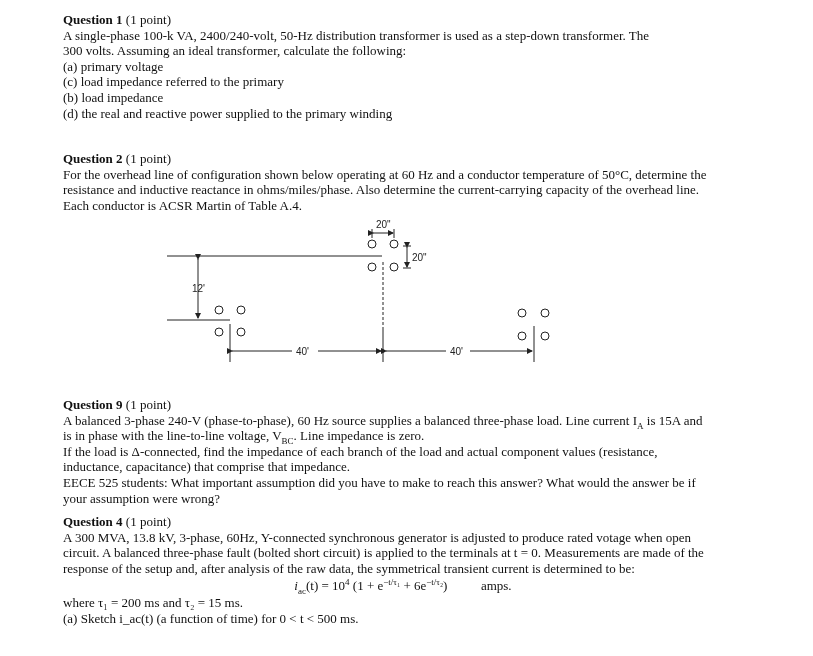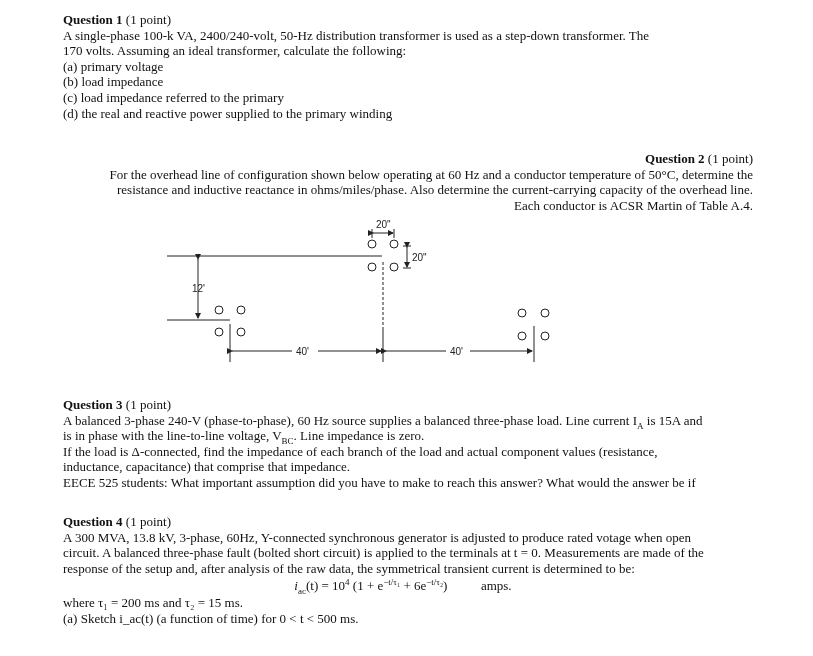--- a/index.html
+++ b/index.html
@@ -12,28 +12,28 @@
   .eq i { font-style:italic; }
   sub, sup { font-size:9px; line-height:0; }
   svg text { font-family:"Liberation Sans", sans-serif; font-size:10px; fill:#222; }
 </style>
 </head>
 <body>
 
 <div class="q" style="top:12px;">
   <p class="qtitle"><b>Question 1</b> <span>(1 point)</span></p>
   <p>A single-phase 100-k VA, 2400/240-volt, 50-Hz distribution transformer is used as a step-down transformer.  The</p>
-  <p>170 volts.  Assuming an ideal transformer, calculate the following:</p>
+  <p>300 volts.  Assuming an ideal transformer, calculate the following:</p>
   <p>(a)  primary voltage</p>
+  <p>(c)  load impedance referred to the primary</p>
   <p>(b)  load impedance</p>
-  <p>(c)  load impedance referred to the primary</p>
   <p>(d)  the real and reactive power supplied to the primary winding</p>
 </div>
 
-<div class="q" style="top:151px;text-align:right;">
+<div class="q" style="top:151px;">
   <p class="qtitle"><b>Question 2</b> <span>(1 point)</span></p>
   <p>For the overhead line of configuration shown below operating at 60 Hz and a conductor temperature of 50°C, determine the</p>
   <p>resistance and inductive reactance in ohms/miles/phase.  Also determine the current-carrying capacity of the overhead line.</p>
   <p>Each conductor is ACSR Martin of Table A.4.</p>
 </div>
 
 <svg style="position:absolute; left:0; top:0;" width="813" height="400" viewBox="0 0 813 400">
   <defs>
     <marker id="ah" markerWidth="6" markerHeight="6" refX="5" refY="3" orient="auto">
       <path d="M0,0 L6,3 L0,6 Z" fill="#222"></path>
@@ -82,26 +82,27 @@
     <circle cx="545" cy="336" r="4"></circle>
   </g>
   <text x="376" y="228">20"</text>
   <text x="412" y="261">20"</text>
   <text x="192" y="292">12'</text>
   <text x="296" y="355">40'</text>
   <text x="450" y="355">40'</text>
 </svg>
 
 <div class="q" style="top:397px;">
-  <p class="qtitle"><b>Question 3</b> <span>(1 point)</span></p>
+  <p class="qtitle"><b>Question 9</b> <span>(1 point)</span></p>
   <p><span>A balanced 3-phase 240-V (phase-to-phase), 60 Hz source supplies a balanced three-phase load.  Line current I</span><sub>A</sub><span> is 15A and</span></p>
   <p><span>is in phase with the line-to-line voltage, V</span><sub>BC</sub><span>.  Line impedance is zero.</span></p>
   <p>If the load is Δ-connected, find the impedance of each branch of the load and actual component values (resistance,</p>
   <p>inductance, capacitance) that comprise that impedance.</p>
   <p>EECE 525 students:  What important assumption did you have to make to reach this answer?  What would the answer be if</p>
+  <p>your assumption were wrong?</p>
 </div>
 
 <div class="q" style="top:514px;">
   <p class="qtitle"><b>Question 4</b> <span>(1 point)</span></p>
   <p>A 300 MVA, 13.8 kV, 3-phase, 60Hz, Y-connected synchronous generator is adjusted to produce rated votage when open</p>
   <p>circuit.  A balanced three-phase fault (bolted short circuit) is applied to the terminals at t = 0.  Measurements are made of the</p>
   <p>response of the setup and, after analysis of the raw data, the symmetrical transient current is determined to be:</p>
   <p class="eq" style="margin:2px 0 1px 0; padding-right:10px;">
     <i>i</i><sub>ac</sub><span>(t) = 10</span><sup>4</sup><span> (1 + e</span><sup>−t/τ₁</sup><span> + 6e</span><sup>−t/τ₂</sup><span>)</span><span style="white-space:pre;margin-left:27px;">  amps.</span>
   </p>

